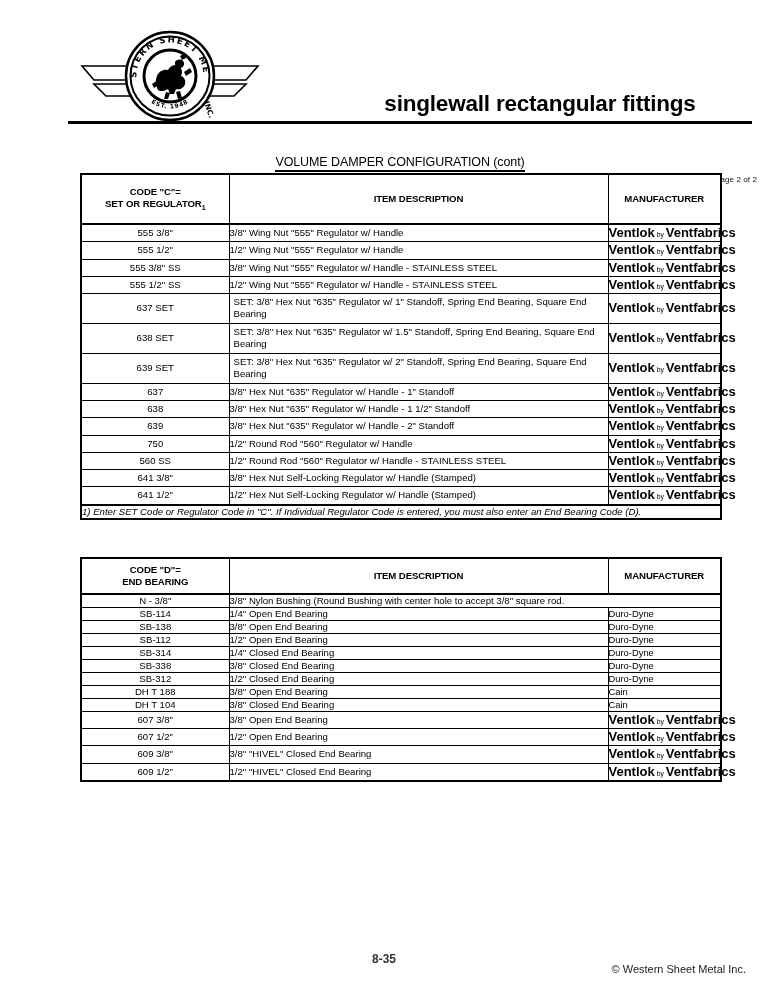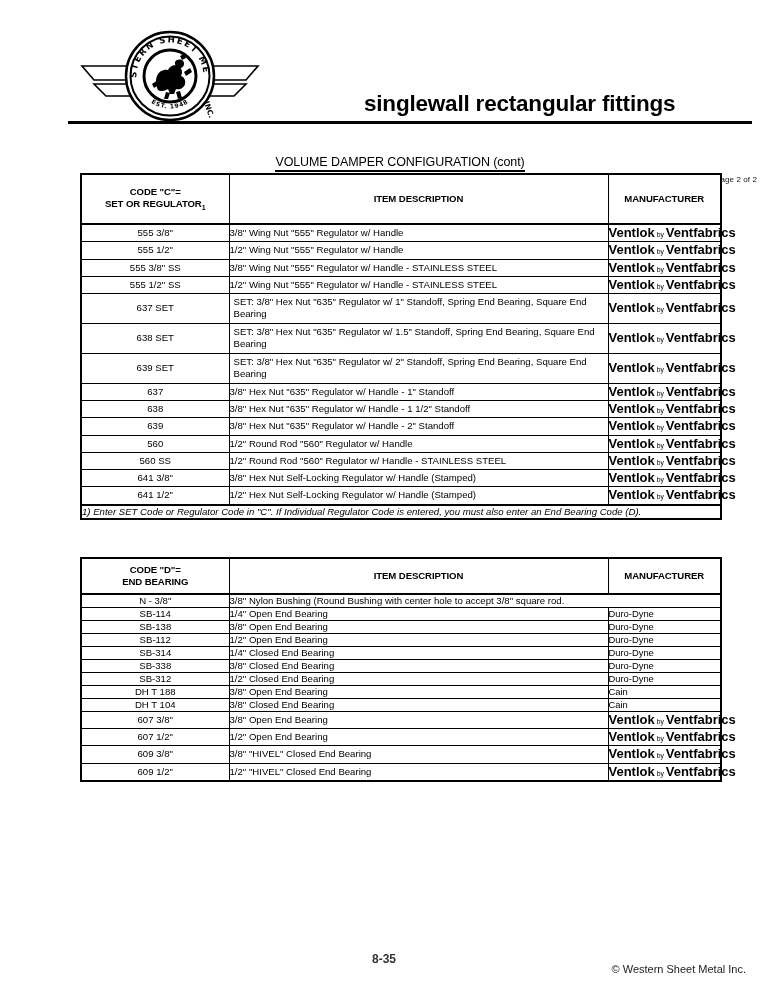--- a/index.html
+++ b/index.html
@@ -25,23 +25,23 @@
   }
   .logo-wrap {
     position: absolute;
     left: 80px; top: 26px;
     width: 180px; height: 100px;
   }
   .logo-wrap svg { display: block; }
 
   .doc-title {
     position: absolute;
-    left: 364px; top: 93px;
+    left: 344px; top: 93px;
     width: 392px;
-    text-align: left;
+    text-align: center;
     font-size: 22.5px;
     font-weight: bold;
     letter-spacing: -0.2px;
     line-height: 1;
     white-space: nowrap;
   }
   .title-rule {
     position: absolute;
     left: 68px; top: 121px;
     width: 684px; height: 3px;
@@ -276,21 +276,21 @@
           <td class="c-code">638</td>
           <td class="c-desc">3/8" Hex Nut "635" Regulator w/ Handle - 1 1/2" Standoff</td>
           <td class="c-mfr"><span class="mfr-brand">Ventlok</span><span class="mfr-by"> by </span><span class="mfr-brand">Ventfabrics</span></td>
         </tr>
         <tr>
           <td class="c-code">639</td>
           <td class="c-desc">3/8" Hex Nut "635" Regulator w/ Handle - 2" Standoff</td>
           <td class="c-mfr"><span class="mfr-brand">Ventlok</span><span class="mfr-by"> by </span><span class="mfr-brand">Ventfabrics</span></td>
         </tr>
         <tr>
-          <td class="c-code">560</td>
+          <td class="c-code">750</td>
           <td class="c-desc">1/2" Round Rod "560" Regulator w/ Handle</td>
           <td class="c-mfr"><span class="mfr-brand">Ventlok</span><span class="mfr-by"> by </span><span class="mfr-brand">Ventfabrics</span></td>
         </tr>
         <tr>
           <td class="c-code">560 SS</td>
           <td class="c-desc">1/2" Round Rod "560" Regulator w/ Handle - STAINLESS STEEL</td>
           <td class="c-mfr"><span class="mfr-brand">Ventlok</span><span class="mfr-by"> by </span><span class="mfr-brand">Ventfabrics</span></td>
         </tr>
         <tr>
           <td class="c-code">641 3/8"</td>

